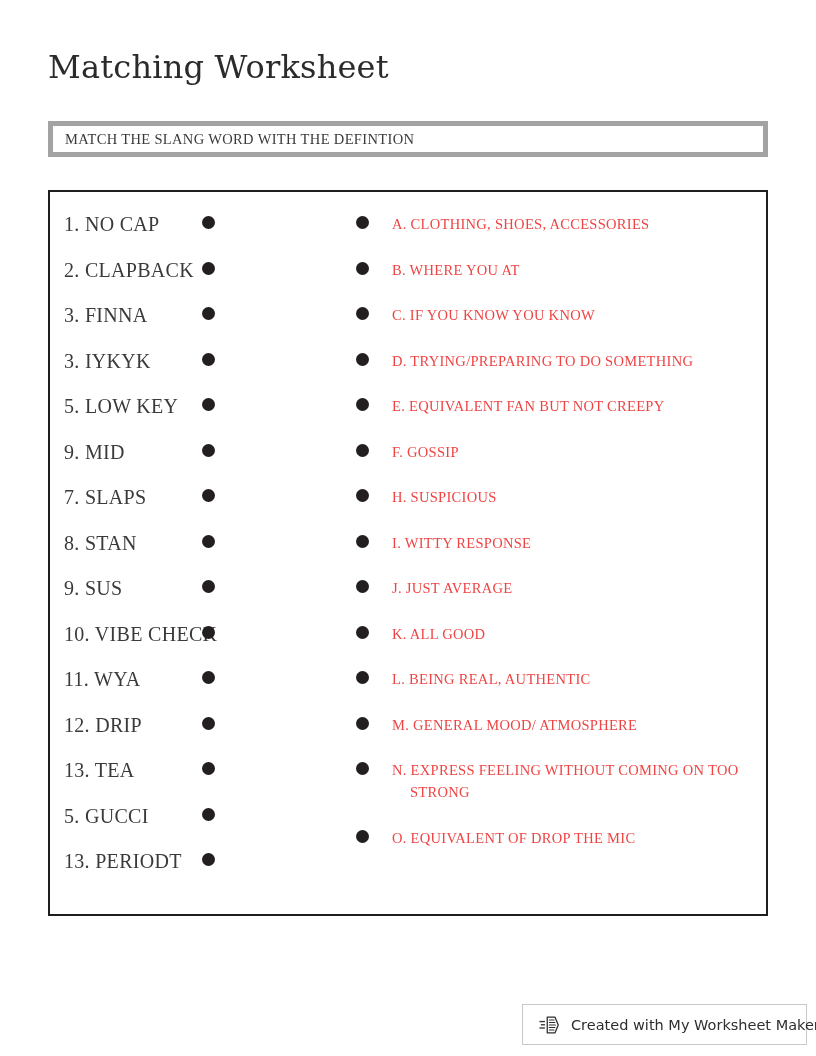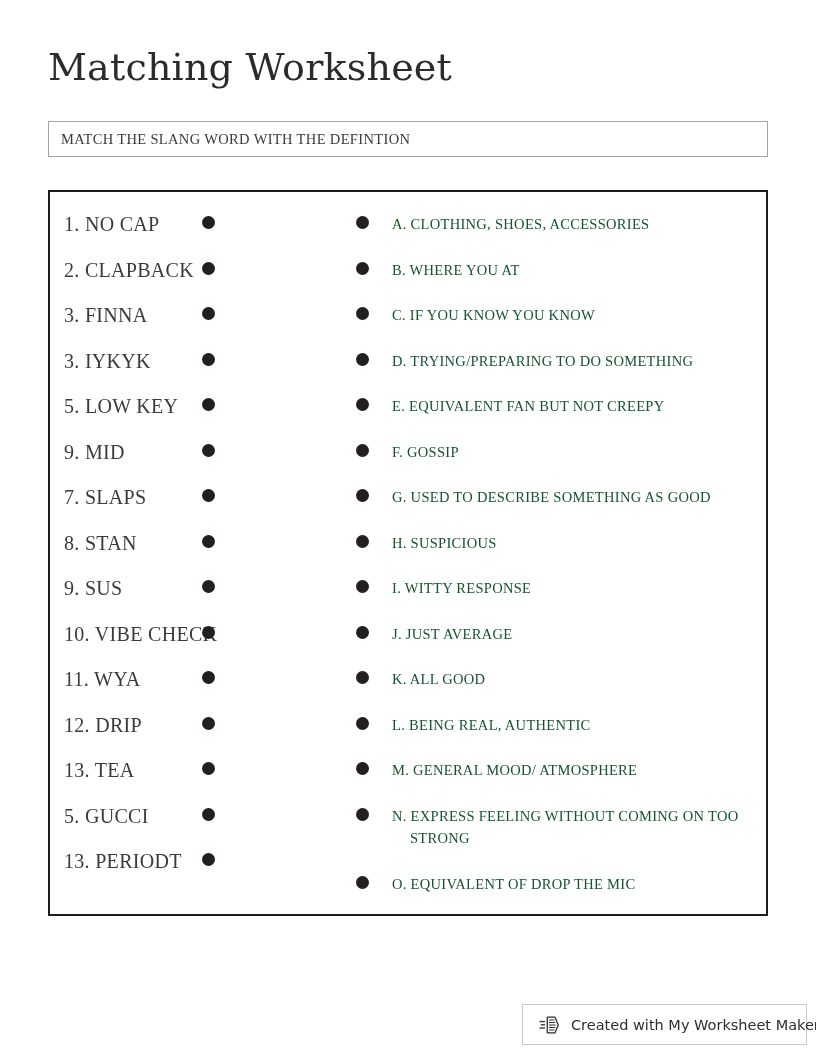--- a/index.html
+++ b/index.html
@@ -15,37 +15,37 @@
     color: #333333;
     overflow: hidden;
   }
 
   
   .page-title {
     position: absolute;
     left: 48px;
     top: 47px;
     font-family: "DejaVu Serif", "Liberation Serif", serif;
-    font-size: 38px;
+    font-size: 32px;
     line-height: 40px;
     font-weight: 400;
     color: #2b2b2b;
     letter-spacing: 0.2px;
     white-space: nowrap;
   }
 
   
   .instruction-box {
     position: absolute;
     left: 48px;
     top: 121px;
     width: 720px;
     height: 36px;
     box-sizing: border-box;
-    border: 1px solid #a3a3a3;
+    border: 5px solid #a3a3a3;
     background: #ffffff;
     display: flex;
     align-items: center;
   }
   .instruction-text {
     padding-left: 12px;
     font-family: "Liberation Serif", "DejaVu Serif", serif;
     font-size: 14.5px;
     letter-spacing: 0.35px;
     color: #3a3a3a;
@@ -123,21 +123,21 @@
     background: #231f20;
   }
   .def-label {
     position: absolute;
     left: 36px;
     top: 5px;
     width: 352px;
     font-size: 14.5px;
     line-height: 22px;
     letter-spacing: 0.3px;
-    color: #14532d;
+    color: #ef4444;
     text-indent: 0;
     padding-left: 18px;
   }
   .def-label > span.hang {
     margin-left: -18px;
   }
 
   
   .footer-badge {
     position: absolute;
@@ -258,24 +258,20 @@
         <div class="def-dot"></div>
         <div class="def-label"><span class="hang">D. TRYING/PREPARING TO DO SOMETHING</span></div>
       </div>
       <div class="def-row">
         <div class="def-dot"></div>
         <div class="def-label"><span class="hang">E. EQUIVALENT FAN BUT NOT CREEPY</span></div>
       </div>
       <div class="def-row">
         <div class="def-dot"></div>
         <div class="def-label"><span class="hang">F. GOSSIP</span></div>
-      </div>
-      <div class="def-row">
-        <div class="def-dot"></div>
-        <div class="def-label"><span class="hang">G. USED TO DESCRIBE SOMETHING AS GOOD</span></div>
       </div>
       <div class="def-row">
         <div class="def-dot"></div>
         <div class="def-label"><span class="hang">H. SUSPICIOUS</span></div>
       </div>
       <div class="def-row">
         <div class="def-dot"></div>
         <div class="def-label"><span class="hang">I. WITTY RESPONSE</span></div>
       </div>
       <div class="def-row">

